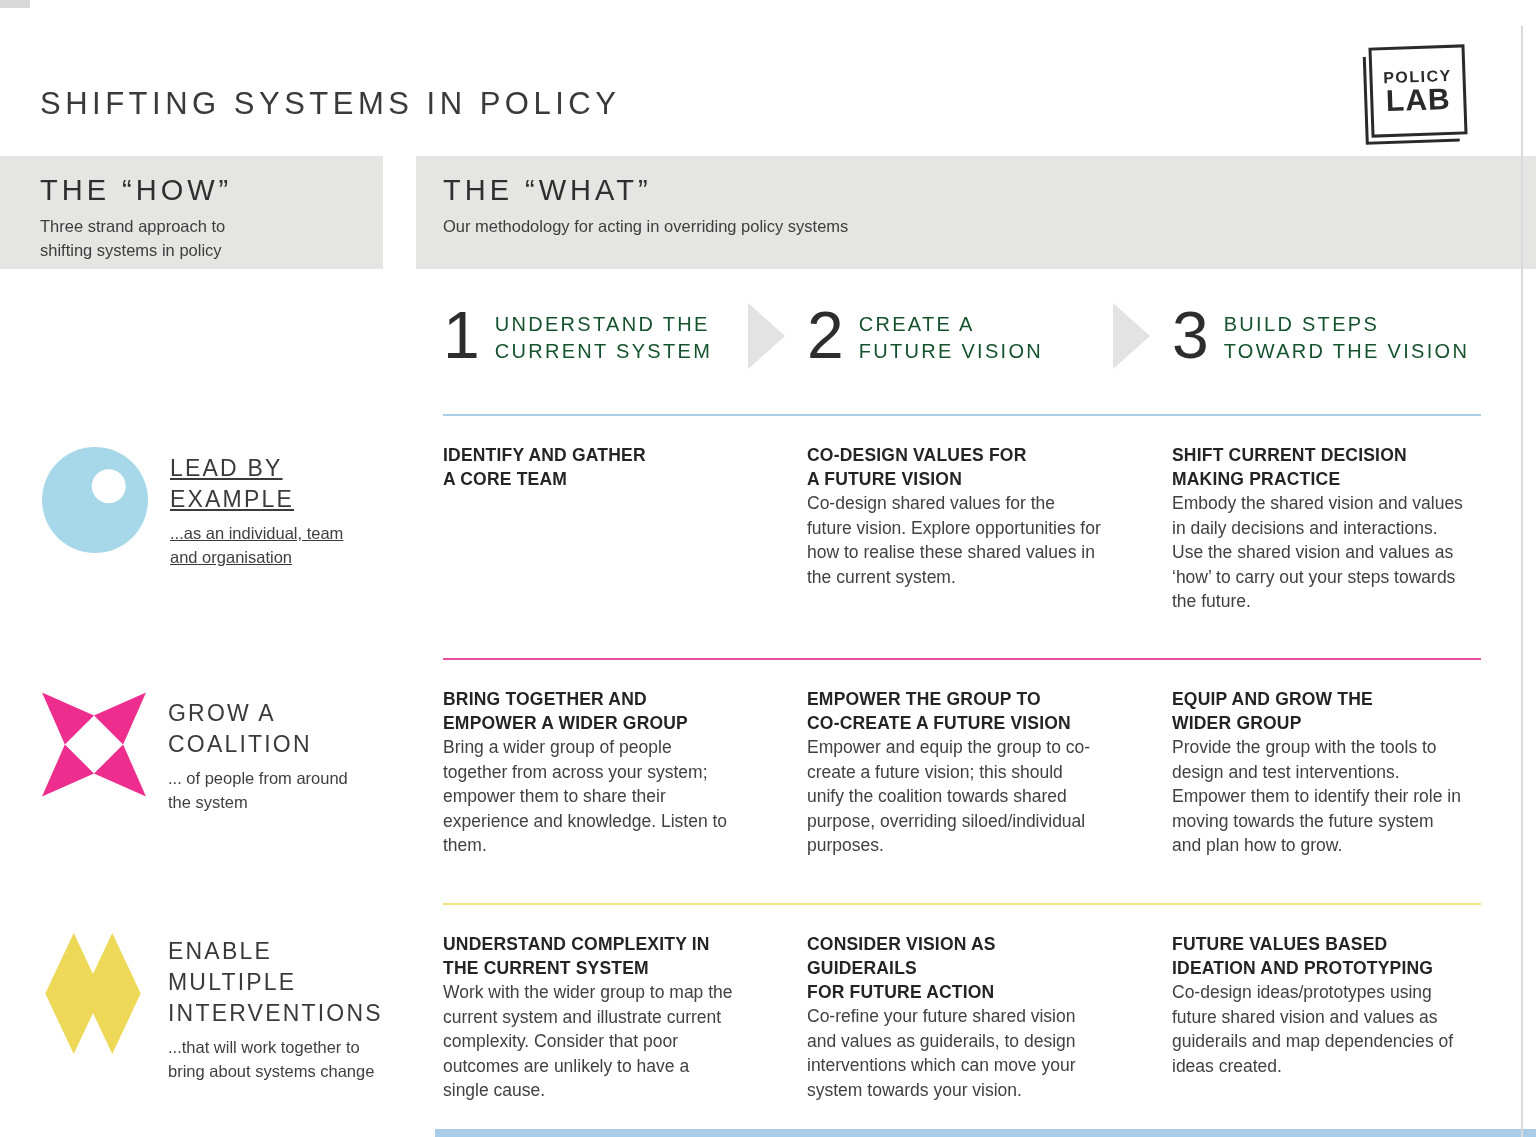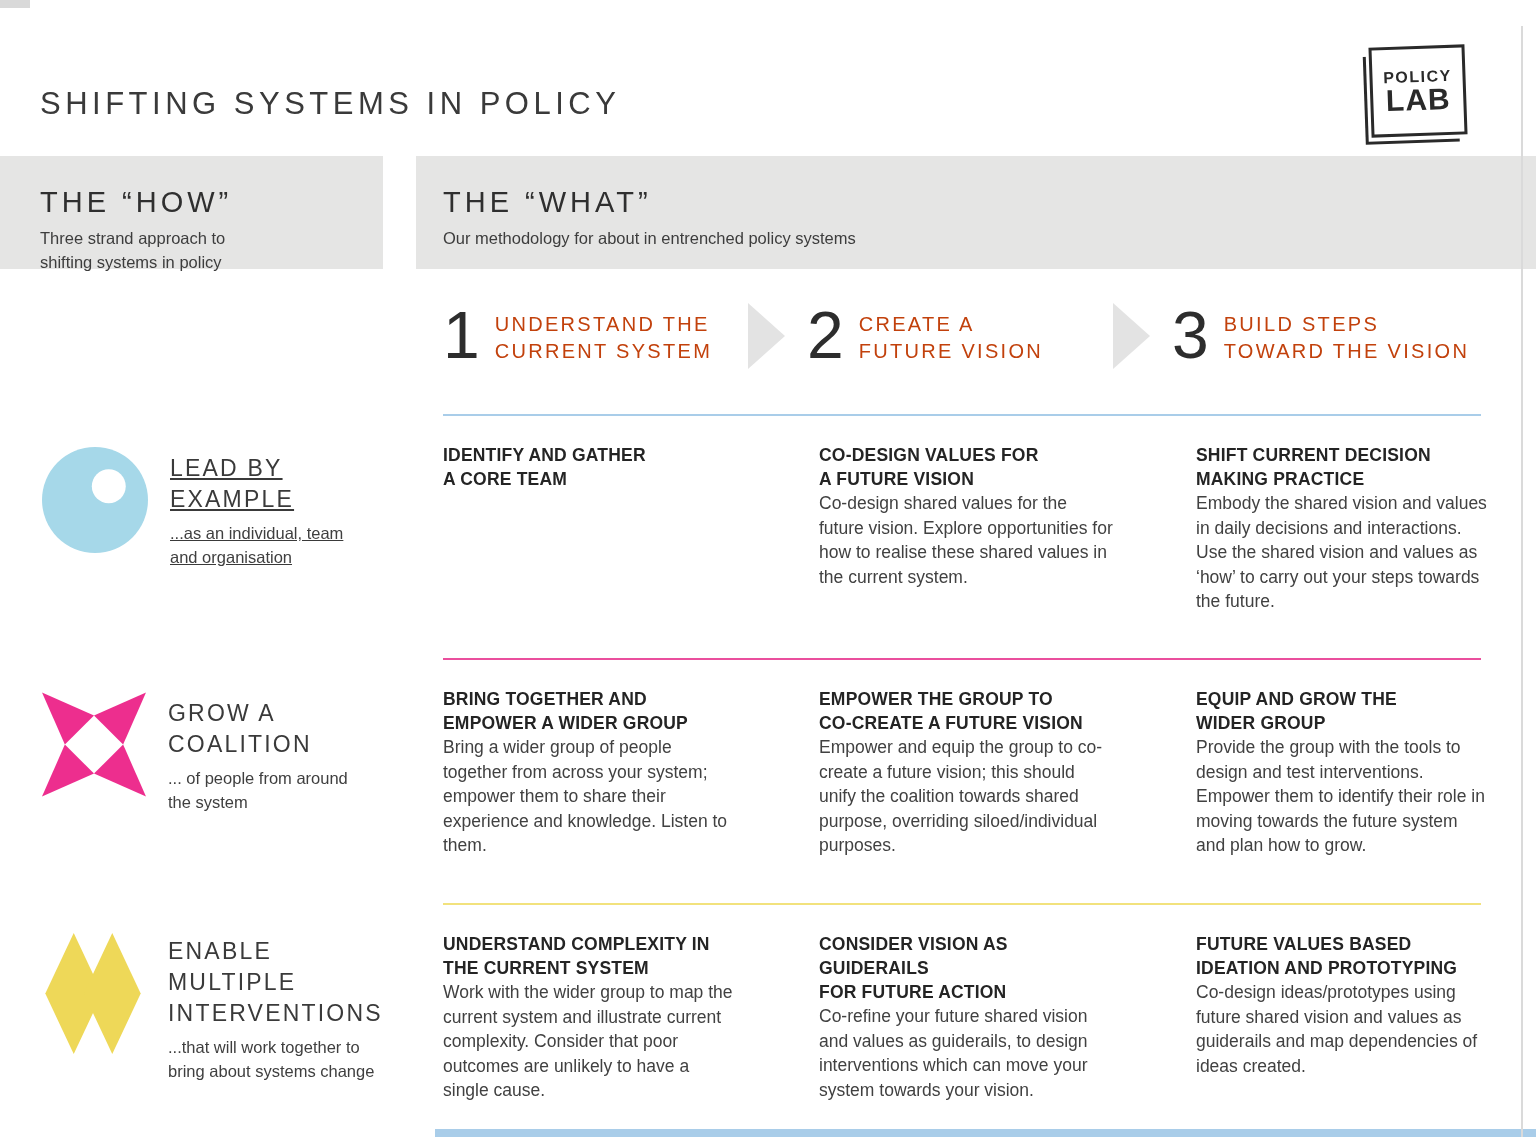--- a/index.html
+++ b/index.html
@@ -16,33 +16,33 @@
   }
   .logo {
     position:absolute; left:1370px; top:46px; width:96px; height:90px;
     border:3px solid #2a2a2a; background:#ffffff; transform:rotate(-2deg);
     display:flex; flex-direction:column; align-items:center; justify-content:center;
     box-shadow:-5px 6px 0 -2px #ffffff, -7px 8px 0 -1px #2a2a2a;
   }
   .logo-top { font-size:16px; font-weight:700; letter-spacing:1.5px; color:#2a2a2a; }
   .logo-bottom { font-size:30px; font-weight:700; letter-spacing:1px; color:#2a2a2a; line-height:0.95; }
   
-  .bar { position:absolute; top:156px; height:113px; padding-top:30px; }
+  .bar { position:absolute; top:156px; height:113px; padding-top:18px; }
   .bar-how { left:0; width:383px; padding-left:40px; }
   .bar-what { left:416px; width:1120px; padding-left:27px; }
   .bar-title { font-size:29px; font-weight:400; letter-spacing:4px; color:#2f2f2f; }
   .bar-sub { margin-top:7px; font-size:16.5px; line-height:24px; color:#3d3d3d; white-space:pre-line; }
   
   .steps { position:absolute; left:443px; top:303px; width:1060px; height:92px; }
   .step { position:absolute; top:0; display:flex; gap:15px; align-items:flex-start; }
   .step-1 { left:0; } .step-2 { left:364px; } .step-3 { left:729px; }
   .num { font-size:66px; line-height:64px; font-weight:400; color:#2d2d2d; }
   .step-label {
     margin-top:8px; font-size:20px; line-height:27px; letter-spacing:2.3px;
-    color:#c2410c; white-space:pre-line;
+    color:#14532d; white-space:pre-line;
   }
   .chevron {
     position:absolute; top:0; width:0; height:0;
     border-top:33px solid transparent; border-bottom:33px solid transparent;
     border-left:37px solid #e3e3e3;
   }
   .chevron-1 { left:305px; } .chevron-2 { left:670px; }
   
   .rail { position:absolute; display:flex; gap:22px; align-items:flex-start; }
   .rail-1 { left:42px; top:447px;text-decoration:underline; }
@@ -55,21 +55,21 @@
   .rail-1 .rail-text, .rail-2 .rail-text { padding-top:6px; }
   .rail-title {
     font-size:23px; line-height:31px; letter-spacing:2.2px; font-weight:400;
     color:#3a3a3a; white-space:pre-line;
   }
   .rail-sub { margin-top:6px; font-size:16.5px; line-height:24px; color:#3f3f3f; white-space:pre-line; }
   
   .row { position:absolute; left:443px; width:1047px; }
   .row-1 { top:414px; } .row-2 { top:658px; } .row-3 { top:903px; }
   .rule { height:2px; width:1038px; margin-bottom:27px; }
-  .cells { display:grid; grid-template-columns:338px 339px 318px; column-gap:38px; }
+  .cells { display:grid; grid-template-columns:338px 339px 318px; column-gap:26px; }
   .cell { max-width:295px; }
   .cell-h {
     font-size:17.5px; font-weight:700; line-height:24px; letter-spacing:0.2px;
     color:#242424; white-space:pre-line;
   }
   .cell-b { font-size:17.5px; line-height:24.5px; color:#414141; }
   
   .bottom-bar { position:absolute; left:435px; top:1129px; width:1101px; height:8px; }
   .edge-line { position:absolute; left:1521px; top:26px; width:2px; height:1111px; }
   .corner-sliver { position:absolute; left:0; top:0; width:30px; height:8px; background:#d9d9d9; }
@@ -88,21 +88,21 @@
     <span class="logo-bottom">LAB</span>
   </div>
 
   <div class="bar bar-how" style="background: rgb(229, 229, 228);">
     <div class="bar-title">THE “HOW”</div>
     <div class="bar-sub">Three strand approach to
 shifting systems in policy</div>
   </div>
   <div class="bar bar-what" style="background: rgb(229, 229, 228);">
     <div class="bar-title">THE “WHAT”</div>
-    <div class="bar-sub">Our methodology for about in entrenched policy systems</div>
+    <div class="bar-sub">Our methodology for acting in overriding policy systems</div>
   </div>
 
   <div class="steps">
     <div class="step step-1">
       <span class="num">1</span>
       <span class="step-label">UNDERSTAND THE
 CURRENT SYSTEM</span>
     </div>
     <div class="chevron chevron-1" style="border-left-color: rgb(227, 227, 227);"></div>
     <div class="step step-2">

